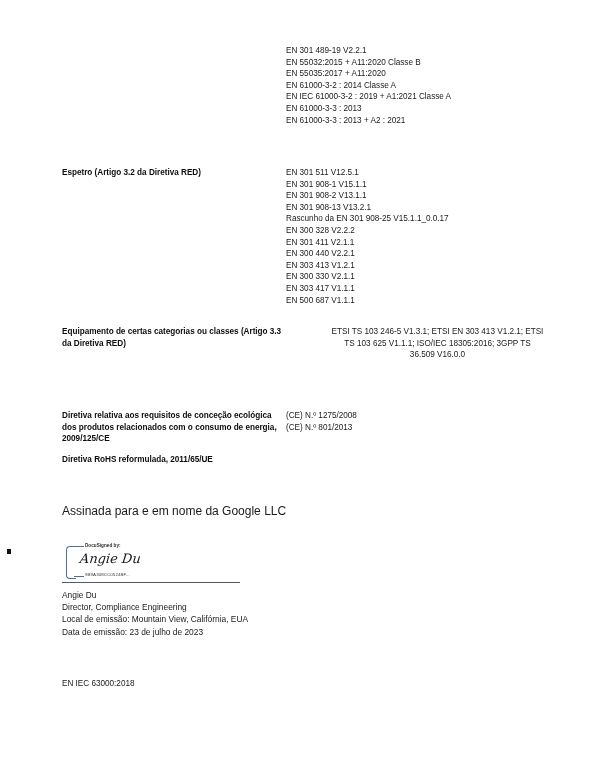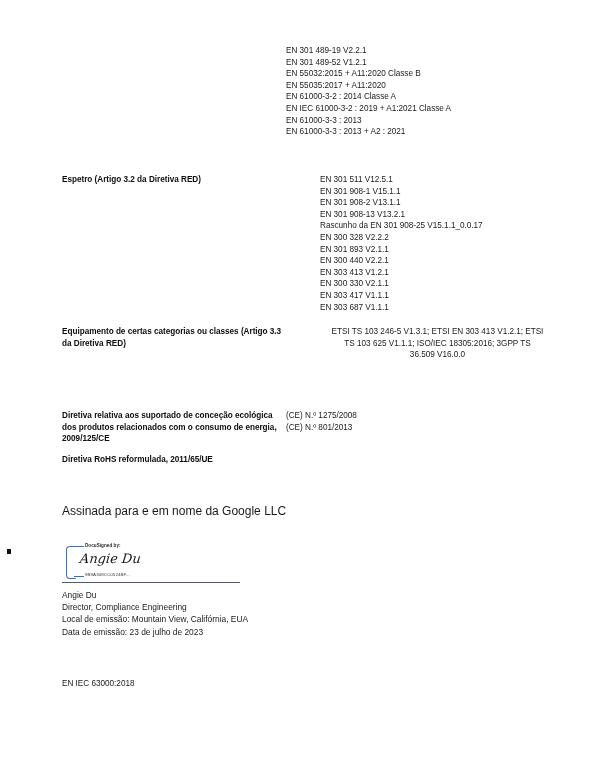--- a/index.html
+++ b/index.html
@@ -66,21 +66,21 @@
   }
   .col-value.justified p {
     margin: 0;
   }
   .col-value.justified p.last-nojust {
     text-align: center;
   }
 
   
   #row-standards   { top: 45px; }
-  #row-spectrum    { top: 174px; gap: 34px; }
+  #row-spectrum    { top: 167px; }
   #row-categories  { top: 326px; gap: 45px; }
   #row-ecodesign   { top: 410px; }
   #row-rohs        { top: 454px; flex-direction: column; }
 
   
   .signed-for {
     position: absolute;
     left: 62px;
     top: 505px;
     font-size: 12px;
@@ -177,61 +177,60 @@
 <body>
 
 <div class="page">
 
   <div class="margin-mark"></div>
 
   <div class="row" id="row-standards">
     <div class="col-label"></div>
     <div class="col-value">
       <span class="ln">EN 301 489-19 V2.2.1</span>
-      <span class="ln">EN 301 489-52 V1.2.1</span>
       <span class="ln">EN 55032:2015 + A11:2020 Classe B</span>
       <span class="ln">EN 55035:2017 + A11:2020</span>
       <span class="ln">EN 61000-3-2 : 2014 Classe A</span>
       <span class="ln">EN IEC 61000-3-2 : 2019 + A1:2021 Classe A</span>
       <span class="ln">EN 61000-3-3 : 2013</span>
       <span class="ln">EN 61000-3-3 : 2013 + A2 : 2021</span>
     </div>
   </div>
 
   <div class="row" id="row-spectrum">
     <div class="col-label">Espetro (Artigo 3.2 da Diretiva RED)</div>
     <div class="col-value">
       <span class="ln">EN 301 511 V12.5.1</span>
       <span class="ln">EN 301 908-1 V15.1.1</span>
       <span class="ln">EN 301 908-2 V13.1.1</span>
       <span class="ln">EN 301 908-13 V13.2.1</span>
       <span class="ln">Rascunho da EN 301 908-25 V15.1.1_0.0.17</span>
       <span class="ln">EN 300 328 V2.2.2</span>
-      <span class="ln">EN 301 893 V2.1.1</span>
+      <span class="ln">EN 301 411 V2.1.1</span>
       <span class="ln">EN 300 440 V2.2.1</span>
       <span class="ln">EN 303 413 V1.2.1</span>
       <span class="ln">EN 300 330 V2.1.1</span>
       <span class="ln">EN 303 417 V1.1.1</span>
-      <span class="ln">EN 303 687 V1.1.1</span>
+      <span class="ln">EN 500 687 V1.1.1</span>
     </div>
   </div>
 
   <div class="row" id="row-categories">
     <div class="col-label">
       <span class="ln">Equipamento de certas categorias ou classes</span>
       <span class="ln">(Artigo 3.3 da Diretiva RED)</span>
     </div>
     <div class="col-value justified">
       <p class="last-nojust">ETSI TS 103 246-5 V1.3.1; ETSI EN 303 413 V1.2.1; ETSI TS 103 625 V1.1.1; ISO/IEC 18305:2016; 3GPP TS 36.509 V16.0.0</p>
     </div>
   </div>
 
   <div class="row" id="row-ecodesign">
     <div class="col-label">
-      <span class="ln">Diretiva relativa aos suportado de conceção</span>
+      <span class="ln">Diretiva relativa aos requisitos de conceção</span>
       <span class="ln">ecológica dos produtos relacionados com o</span>
       <span class="ln">consumo de energia, 2009/125/CE</span>
     </div>
     <div class="col-value">
       <span class="ln">(CE) N.º 1275/2008</span>
       <span class="ln">(CE) N.º 801/2013</span>
     </div>
   </div>
 
   <div class="row" id="row-rohs">

